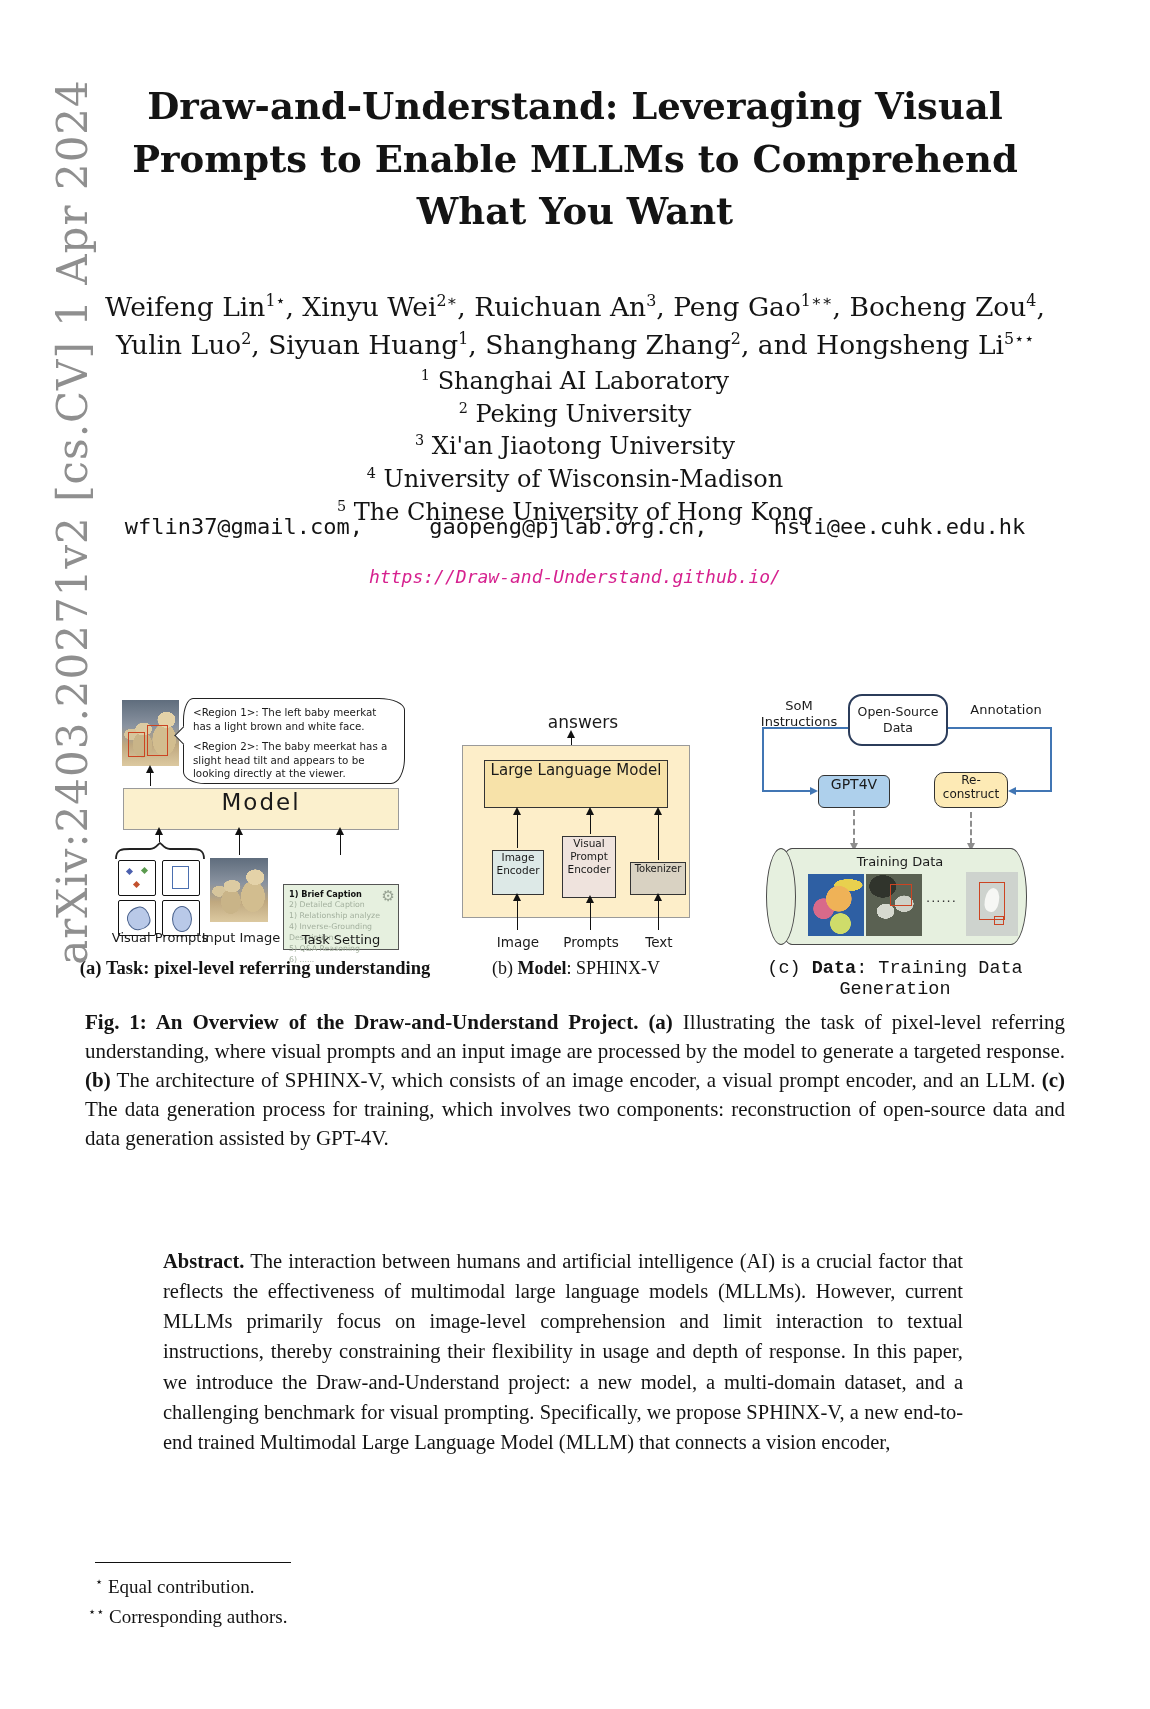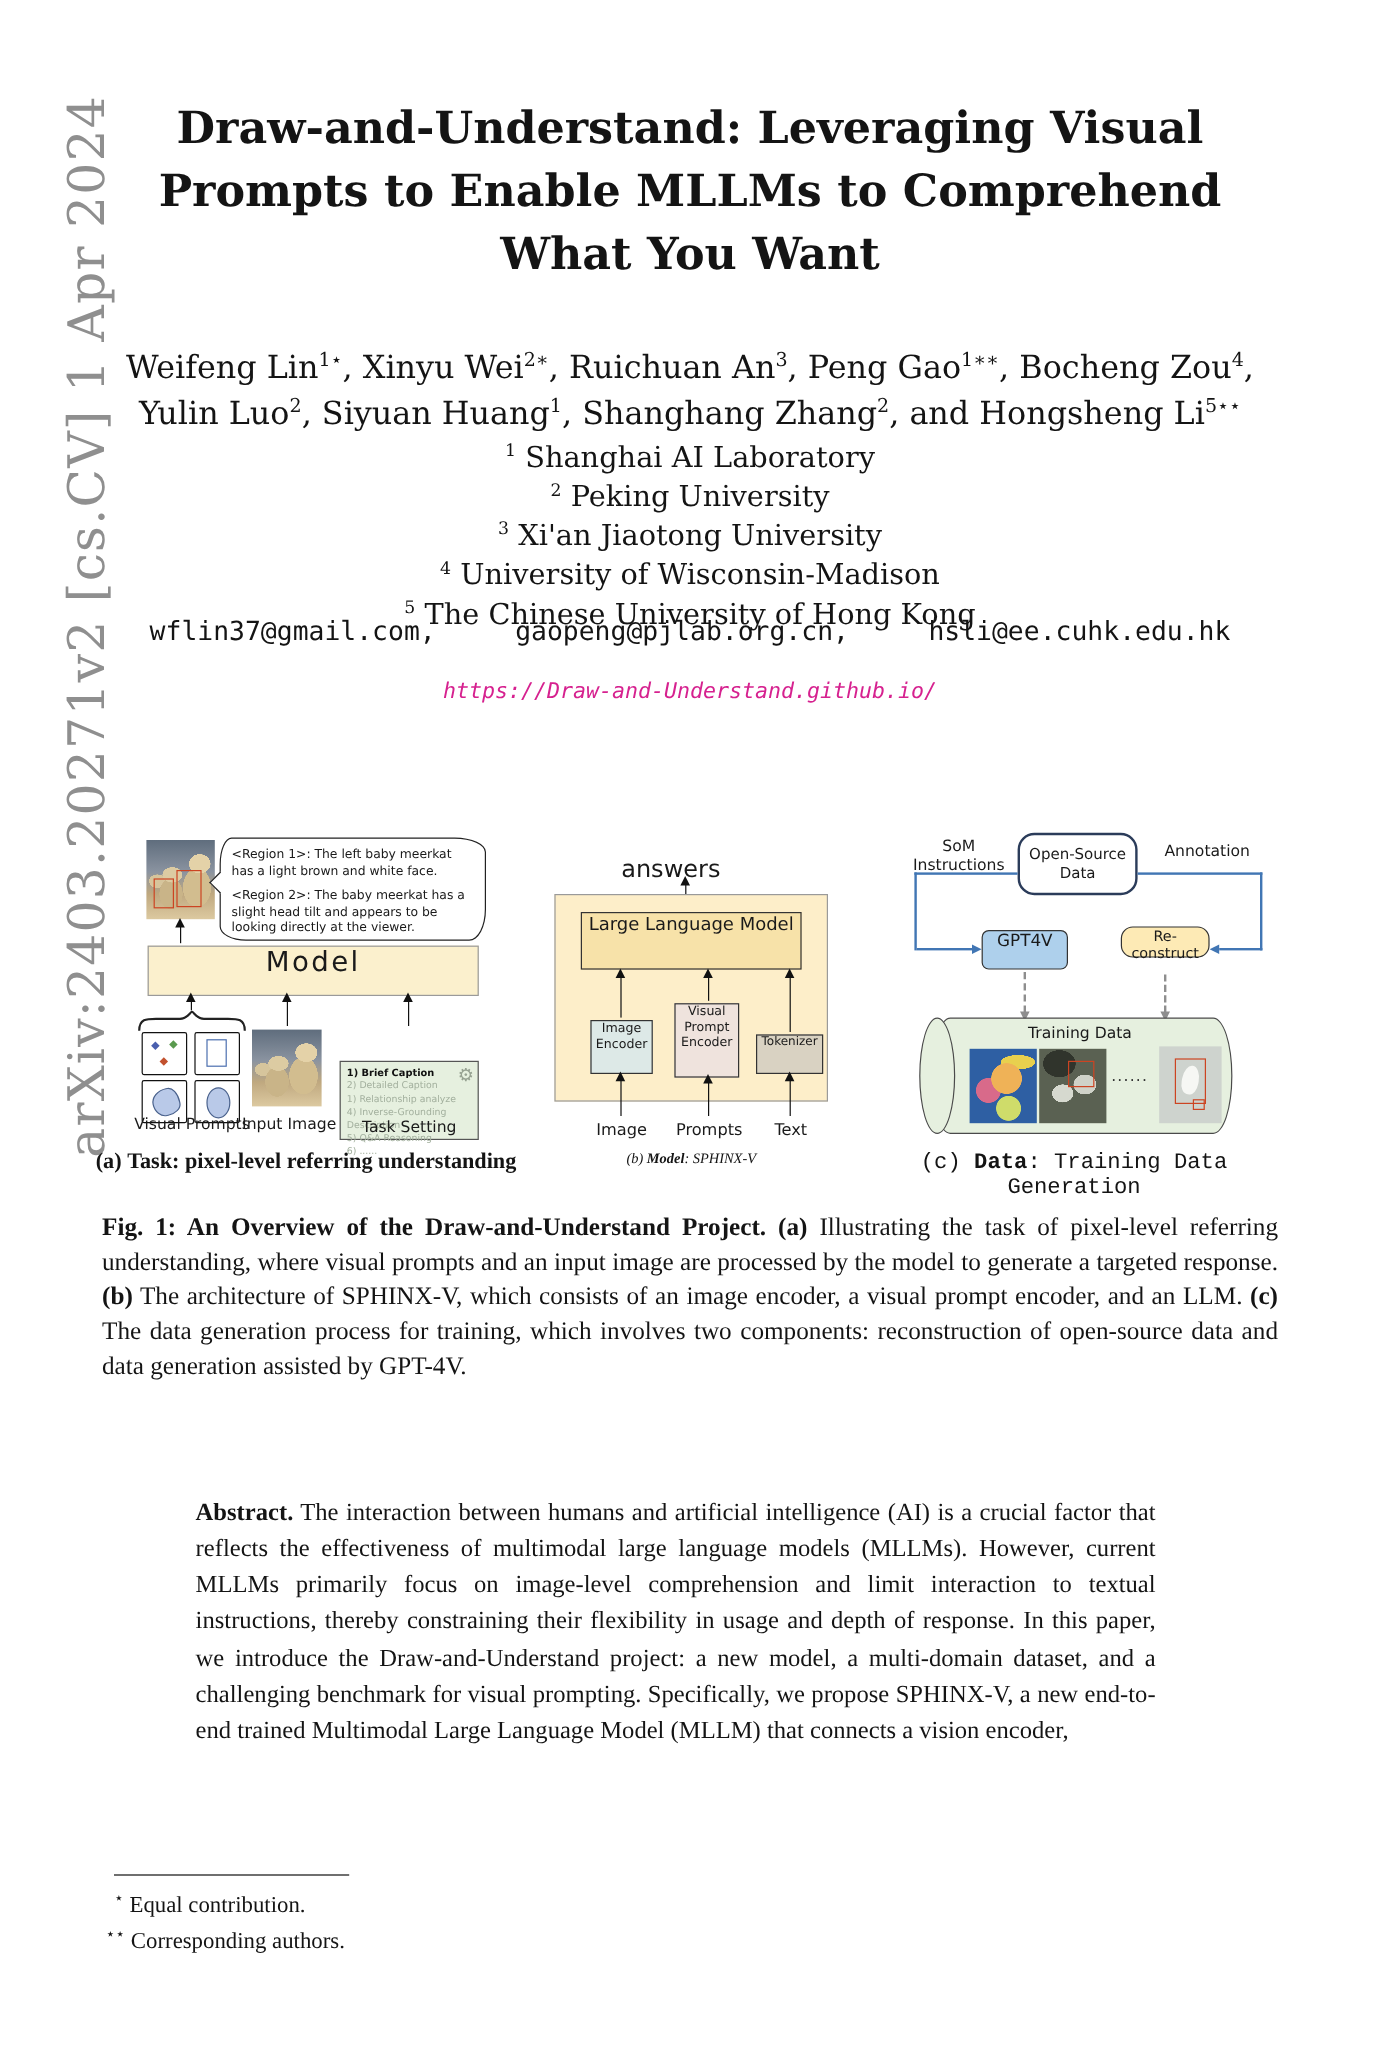--- a/index.html
+++ b/index.html
@@ -124,21 +124,21 @@
   </div>
 
   <div class="abs ctr fig" style="left:108px;top:930px;width:104px;font-size:13px;">Visual Prompts</div>
   <div class="abs ctr fig" style="left:199px;top:930px;width:84px;font-size:13px;">Input Image</div>
   <div class="abs ctr fig" style="left:289px;top:932px;width:104px;font-size:13px;">Task Setting</div>
 
   <div class="abs ctr serif" style="left:75px;top:958px;width:360px;font-size:18.5px;font-weight:bold;">
     <span>(a) </span><b>Task</b><span>: pixel-level referring understanding</span>
   </div>
 
-  <div class="abs ctr fig" style="left:504px;top:712px;width:110px;font-size:20px;">answers</div>
+  <div class="abs ctr fig" style="left:528px;top:712px;width:110px;font-size:17px;">answers</div>
   <div class="arrow-up" style="left:571px;top:737px;height:10px;"></div>
 
   <div class="abs" style="left:462px;top:745px;width:228px;height:173px;background:#fdeec9;border:1.5px solid #9a9a9a;box-sizing:border-box;"></div>
 
   <div class="box fig" style="left:484px;top:760px;width:184px;height:48px;background:#f7e2a9;">
     <span style="font-size:15px;">Large Language Model</span>
   </div>
 
   <div class="arrow-up" style="left:517px;top:814px;height:34px;"></div>
   <div class="arrow-up" style="left:590px;top:814px;height:20px;"></div>
@@ -158,21 +158,21 @@
   </div>
 
   <div class="arrow-up" style="left:517px;top:900px;height:30px;"></div>
   <div class="arrow-up" style="left:590px;top:902px;height:28px;"></div>
   <div class="arrow-up" style="left:658px;top:900px;height:30px;"></div>
 
   <div class="abs ctr fig" style="left:490px;top:934px;width:56px;font-size:13.5px;">Image</div>
   <div class="abs ctr fig" style="left:560px;top:934px;width:62px;font-size:13.5px;">Prompts</div>
   <div class="abs ctr fig" style="left:634px;top:934px;width:50px;font-size:13.5px;">Text</div>
 
-  <div class="abs ctr serif" style="left:470px;top:958px;width:212px;font-size:12px;font-style:italic;">
+  <div class="abs ctr serif" style="left:470px;top:958px;width:212px;font-size:18px;">
     <span>(b) </span><b>Model</b><span>: SPHINX-V</span>
   </div>
 
   <div class="abs ctr fig prelines" style="left:750px;top:698px;width:98px;font-size:13px;line-height:1.25;">SoM
 Instructions</div>
   <div class="abs fig prelines" style="left:848px;top:694px;width:100px;height:52px;background:#fff;border:2px solid #2b3c5a;border-radius:14px;
               box-sizing:border-box;display:flex;align-items:center;justify-content:center;text-align:center;font-size:12.5px;line-height:1.25;">
     <span class="prelines">Open-Source
 Data</span>
   </div>
@@ -183,21 +183,21 @@
   <div class="bline" style="left:764px;top:790px;width:46px;height:2px;"></div>
   <div class="bhead-r" style="left:810px;top:786.5px;"></div>
   <div class="bline" style="left:948px;top:727px;width:104px;height:2px;"></div>
   <div class="bline" style="left:1050px;top:727px;width:2px;height:65px;"></div>
   <div class="bline" style="left:1016px;top:790px;width:36px;height:2px;"></div>
   <div class="bhead-l" style="left:1008px;top:786.5px;"></div>
 
   <div class="box fig" style="left:818px;top:775px;width:72px;height:33px;background:#aed0ec;border-radius:6px;font-size:14px;">
     <span>GPT4V</span>
   </div>
-  <div class="box fig prelines" style="left:934px;top:772px;width:74px;height:26px;background:#fdeab5;border-radius:10px;font-size:12px;line-height:1.2;">
+  <div class="box fig prelines" style="left:934px;top:772px;width:74px;height:36px;background:#fdeab5;border-radius:10px;font-size:12px;line-height:1.2;">
     <span class="prelines">Re-
 construct</span>
   </div>
 
   <div class="dash-down" style="left:853px;top:810px;height:34px;"></div>
   <div class="dash-down" style="left:970px;top:812px;height:32px;"></div>
 
   <div class="abs" style="left:776px;top:848px;width:251px;height:97px;background:#e6f0df;border:1.6px solid #4a4a4a;
               border-radius:16px/48px;box-sizing:border-box;"></div>
   <div class="abs" style="left:766px;top:848px;width:30px;height:97px;background:#e6f0df;border:1.6px solid #4a4a4a;

